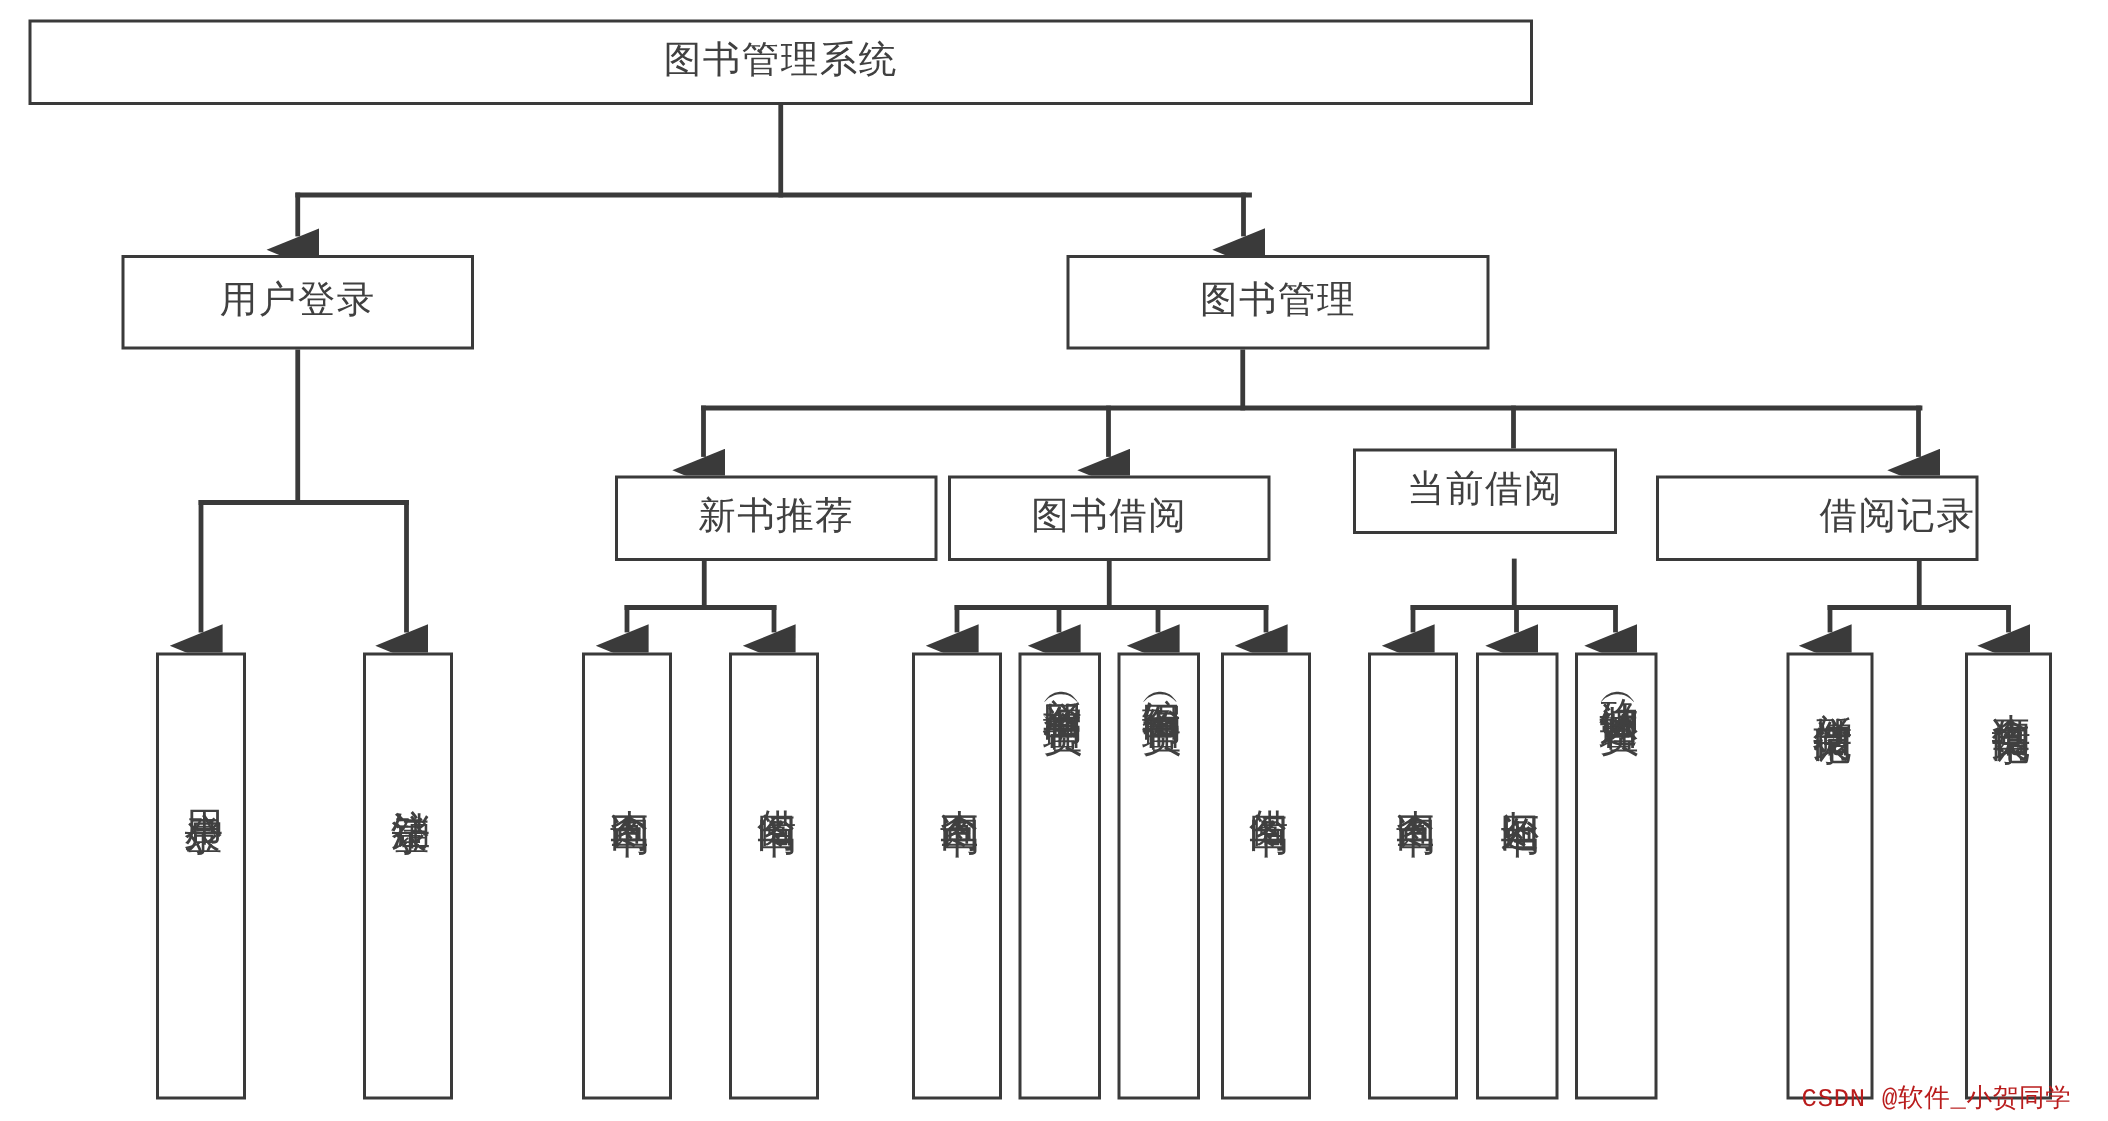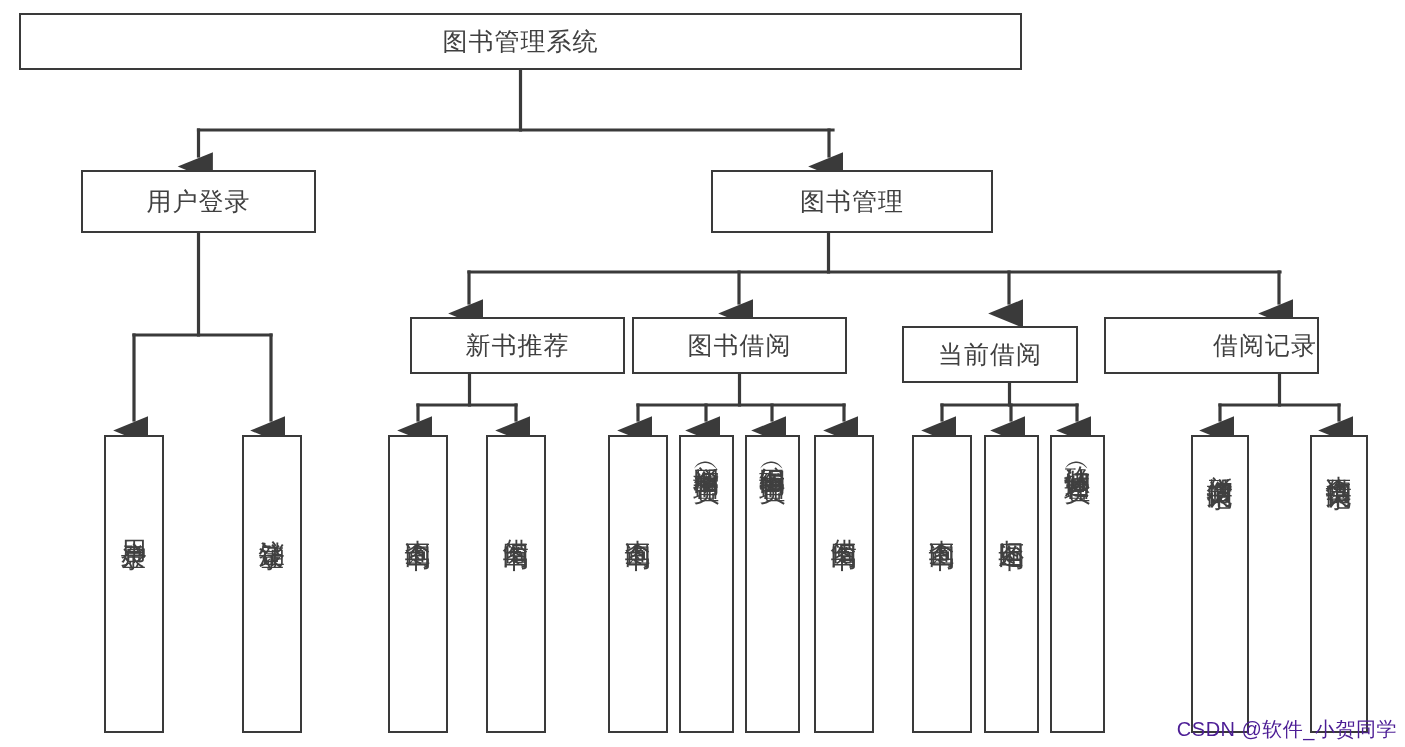--- a/index.html
+++ b/index.html
@@ -5,21 +5,21 @@
   html, body {
     margin: 0;
     padding: 0;
     background: #ffffff;
   }
   #canvas {
     position: relative;
     width: 1405px;
     height: 747px;
     background: #ffffff;
-    font-family: Liberation Sans, sans-serif;
+    font-family: Liberation Mono, monospace;
     overflow: hidden;
   }
   #wires {
     position: absolute;
     left: 0; top: 0;
     width: 1405px;
     height: 747px;
     pointer-events: none;
   }
   .node {
@@ -50,24 +50,24 @@
     line-height: 1.25;
     letter-spacing: 2px;
     white-space: nowrap;
     color: #404040;
   }
   .node.vert.mid .label { margin-top: 82px; }
   .node.vert.top .label { margin-top: 8px; }
   .node.vert.upper .label { margin-top: 18px; }
   .watermark {
     position: absolute;
-    right: 8px;
+    right: 24px;
     bottom: 4px;
-    font-size: 20px;
-    color: #4c1d95;
+    font-size: 17px;
+    color: #b91c1c;
     white-space: nowrap;
     letter-spacing: 0.5px;
   }
 </style>
 </head>
 <body>
 
 <div id="canvas">
 
   <svg id="wires" viewBox="0 0 1405 747" xmlns="http://www.w3.org/2000/svg">
@@ -130,21 +130,21 @@
   <div class="node horiz" style="left:711px; top:170px; width:282px; height:63px;">
     <span class="label">图书管理</span>
   </div>
 
   <div class="node horiz" style="left:362px; top:317px; width:215px; height:57px;margin-left:48px;">
     <span class="label">新书推荐</span>
   </div>
   <div class="node horiz" style="left:632px; top:317px; width:215px; height:57px;">
     <span class="label">图书借阅</span>
   </div>
-  <div class="node horiz" style="left:902px; top:326px; width:176px; height:57px;">
+  <div class="node horiz" style="left:902px; top:299px; width:176px; height:57px;">
     <span class="label">当前借阅</span>
   </div>
   <div class="node horiz" style="left:1104px; top:317px; width:215px; height:57px;justify-content:flex-end;">
     <span class="label">借阅记录</span>
   </div>
 
   <div class="node vert mid" style="left:104px; top:435px; width:60px; height:298px;">
     <span class="label">用户登录</span>
   </div>
   <div class="node vert mid" style="left:242px; top:435px; width:60px; height:298px;">

